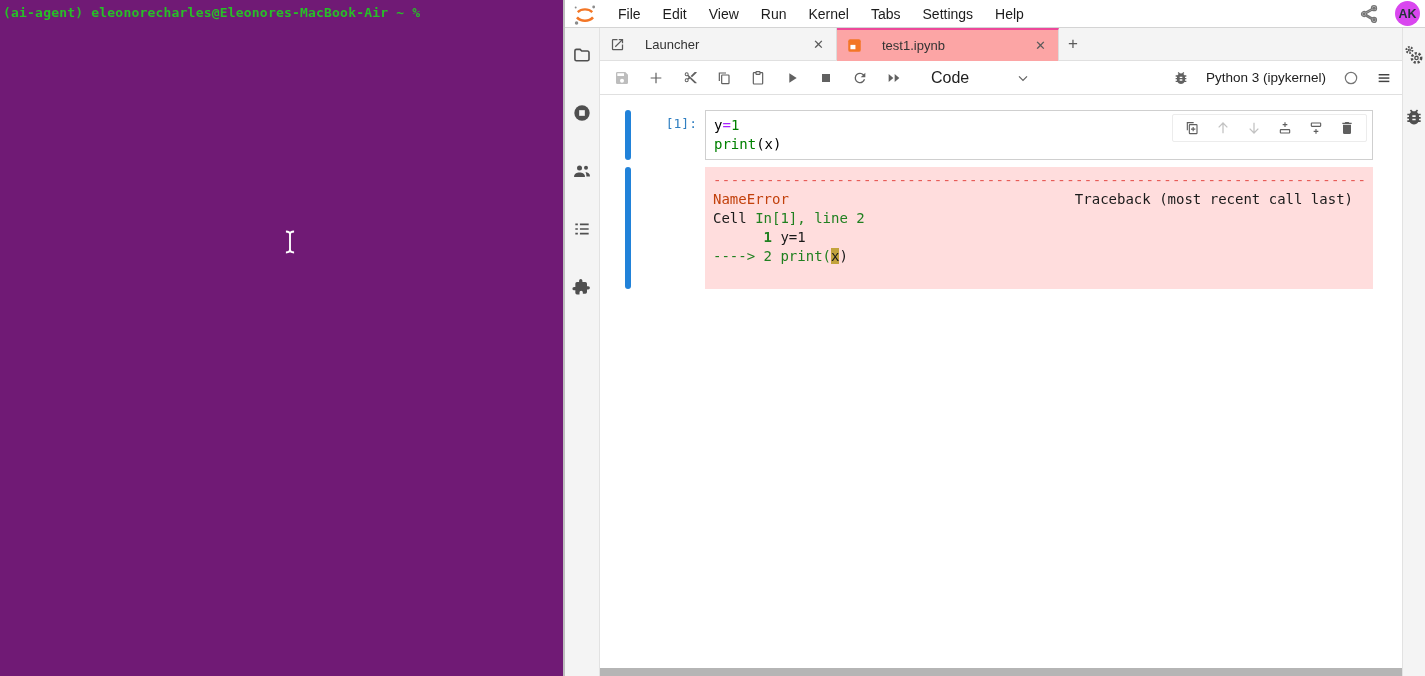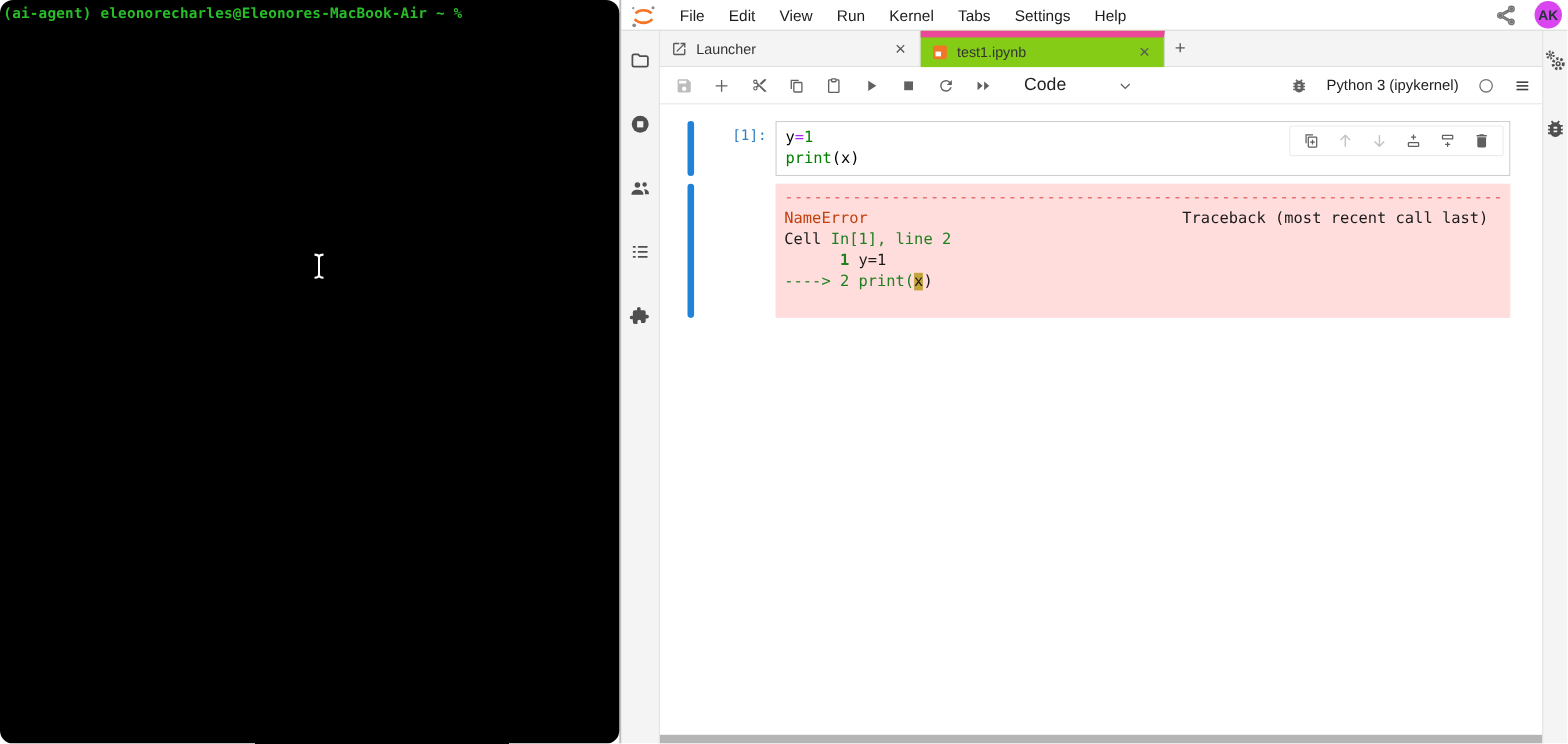--- a/index.html
+++ b/index.html
@@ -1,20 +1,20 @@
 <!DOCTYPE html>
 <html><head>
 <meta charset="utf-8">
 <style>
   * { margin:0; padding:0; box-sizing:border-box; }
   body { font-family:"Liberation Sans", sans-serif; }
   .screen { width:1425px; height:676px; display:flex; overflow:hidden; background:#fff; position:relative; }
 
   
-  .terminal { width:563px; height:676px; background:#000000; position:relative; flex:none;border-radius:12px; }
+  .terminal { width:563px; height:676px; background:#701a75; position:relative; flex:none; }
   .terminal-prompt { color:#28be28; font:700 13px "DejaVu Sans Mono", monospace; padding:5px 3px; white-space:pre; letter-spacing:.2px; }
   .ibeam { position:absolute; left:283px; top:229px; }
 
   
   .jupyter { flex:1; display:flex; flex-direction:column; background:#fff; border-left:2px solid #bdbdbd; min-width:0; }
 
   .menubar { height:28px; flex:none; display:flex; align-items:center; background:#fff; border-bottom:1px solid #d4d4d4; }
   .logo { width:26px; height:24px; margin:0 9px 0 7px; flex:none; }
   .menu-item { padding:0 11px; font-size:14px; color:#1c1c1c; cursor:default;text-align:right; }
   .menubar-right { margin-left:auto; display:flex; align-items:center; gap:16px; padding-right:5px; }
@@ -27,23 +27,23 @@
   .left-strip { width:35px; border-right:1px solid #e2e2e2; padding-top:16px; gap:36px; }
   .right-strip { width:23px; border-left:1px solid #e2e2e2; padding-top:16px; gap:40px; }
   .strip-icon { width:22px; height:22px; display:flex; align-items:center; justify-content:center; }
   .strip-icon svg { width:20px; height:20px; }
 
   .dock { flex:1; display:flex; flex-direction:column; min-width:0; }
 
   
   .tabbar { height:33px; flex:none; background:#f4f4f4; display:flex; align-items:stretch; border-bottom:1px solid #e0e0e0; }
   .tab { display:flex; align-items:center; padding:0 8px 0 10px; font-size:13px; color:#333; border-right:1px solid #dcdcdc; position:relative; }
-  .tab .tab-label { margin:0 8px; white-space:nowrap; }
+  .tab .tab-label { margin:0 20px; white-space:nowrap; }
   .tab-launcher { width:237px; }
-  .tab-active { width:222px; background:#84cc16; border-top:6px solid #ec4899; margin-bottom:-1px; }
+  .tab-active { width:222px; background:#fca5a5; border-top:2px solid #ec4899; margin-bottom:-1px; }
   .tab-close { margin-left:auto; color:#5a5a5a; font-size:13px; padding:2px 4px; }
   .tab-add { width:28px; display:flex; align-items:center; justify-content:center; color:#5a5a5a; font-size:17px; }
   .tab-icon { width:15px; height:15px; flex:none; }
 
   
   .toolbar { height:34px; flex:none; background:#fff; display:flex; align-items:center; padding:0 10px 0 13px; border-bottom:1px solid #e0e0e0; }
   .tb-btn { width:17px; height:17px; color:#616161; margin-right:17px; display:flex; align-items:center; justify-content:center; }
   .tb-btn svg { width:16px; height:16px; }
   .tb-disabled { color:#bdbdbd; }
   .code-select { display:flex; align-items:center; margin-left:12px; width:100px; justify-content:space-between; font-size:16px; color:#212121; }

